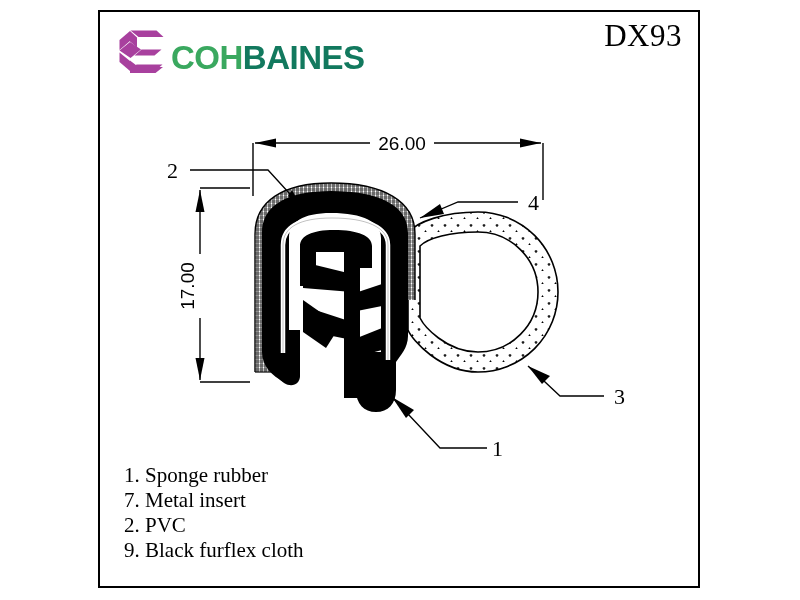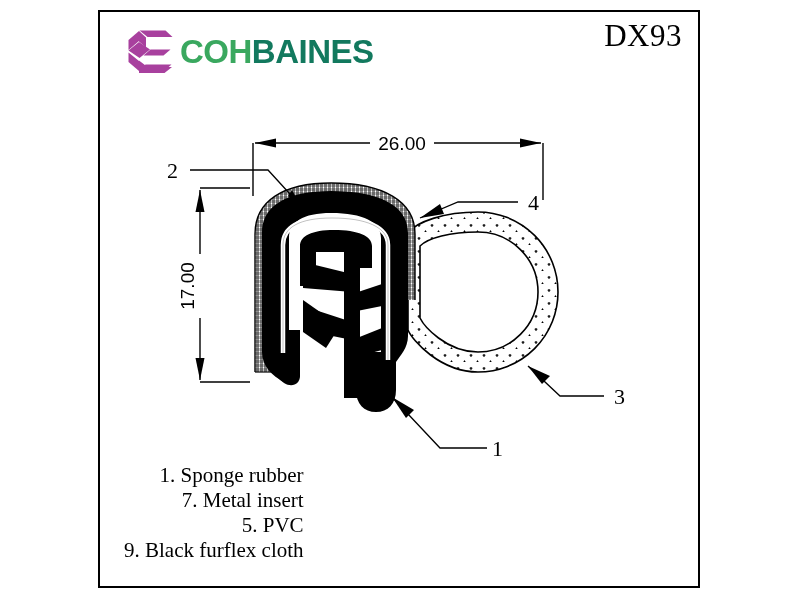--- a/index.html
+++ b/index.html
@@ -28,24 +28,24 @@
     top: 10px;
     width: 602px;
     height: 578px;
     border: 2px solid #000000;
     box-sizing: border-box;
     background: #ffffff;
   }
   
   #brand {
     position: absolute;
-    left: 125px;
+    left: 116px;
     top: 28px;
     display: flex;
-    align-items: center;
+    align-items: flex-end;
     height: 46px;
   }
   #brand-mark {
     width: 52px;
     height: 46px;
     display: block;
   }
   #brand-wordmark {
     font-family: "Liberation Sans", sans-serif;
     font-weight: bold;
@@ -72,21 +72,21 @@
   
   #legend {
     position: absolute;
     left: 124px;
     top: 463px;
     font-family: "Liberation Serif", serif;
     font-size: 21px;
     line-height: 25px;
     color: #000000;
   }
-  #legend div { white-space: nowrap; text-align: right; }
+  #legend div { white-space: nowrap; }
 
   
   #artwork {
     position: absolute;
     left: 0; top: 0;
     width: 800px;
     height: 600px;
     pointer-events: none;
   }
   .dim-text {
@@ -121,21 +121,21 @@
       </g>
     </svg>
     <div id="brand-wordmark"><span class="word-coh">COH</span><span class="word-baines">BAINES</span></div>
   </div>
 
   <div id="sheet-title">DX93</div>
 
   <div id="legend">
     <div>1. Sponge rubber</div>
     <div>7. Metal insert</div>
-    <div>5. PVC</div>
+    <div>2. PVC</div>
     <div>9. Black furflex cloth</div>
   </div>
 
   <svg id="artwork" viewBox="0 0 800 600">
     <defs>
 
       <pattern id="clothTexture" width="4" height="4" patternUnits="userSpaceOnUse">
         <rect width="4" height="4" fill="#ffffff"></rect>
         <path d="M0 0 L0 4 M2 0 L2 4" stroke="#000000" stroke-width="0.9"></path>
         <path d="M0 0 L4 0 M0 2 L4 2" stroke="#000000" stroke-width="0.5"></path>

